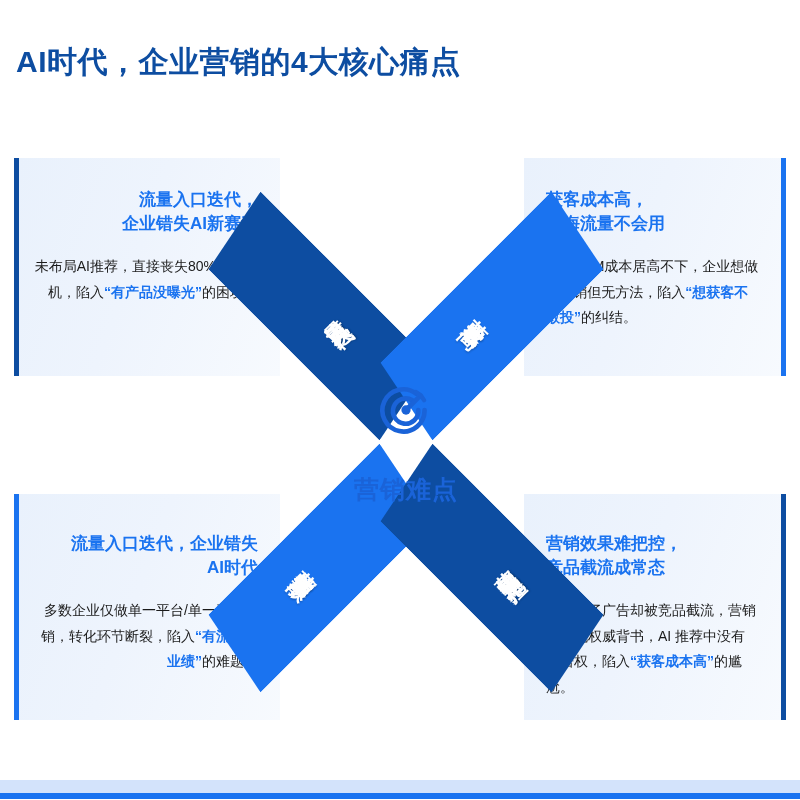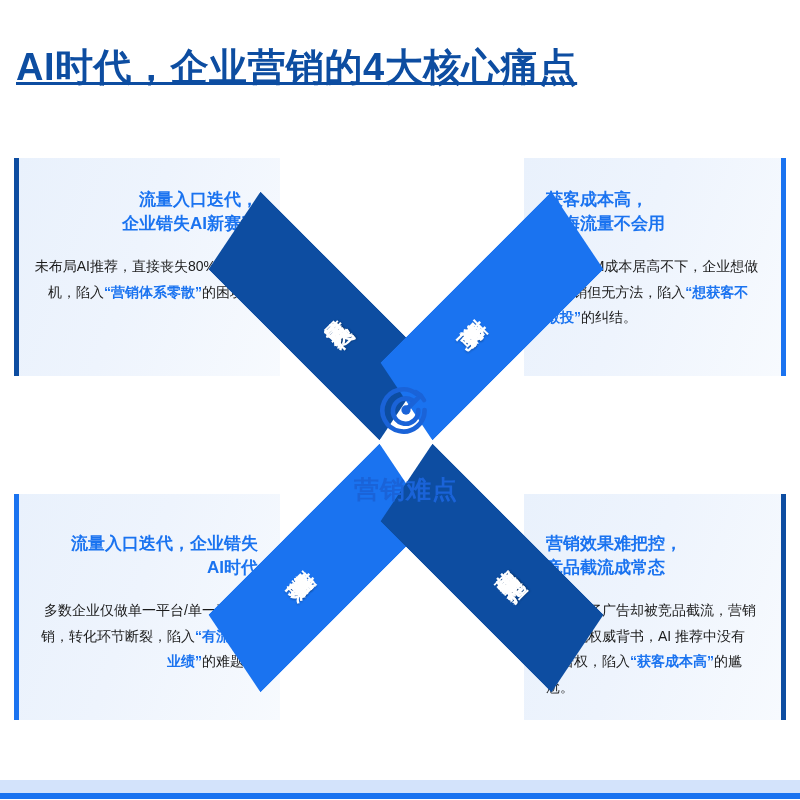--- a/index.html
+++ b/index.html
@@ -13,26 +13,25 @@
     font-family: "Liberation Sans", "DejaVu Sans", sans-serif;
     overflow: hidden;
     position: relative;
   }
 
   
   .page-title {
     position: absolute;
     left: 16px;
     top: 42px;
-    font-size: 38px;
+    font-size: 30px;
     font-weight: bold;
     color: #0d4da1;
     letter-spacing: 0.5px;
     white-space: nowrap;
-    text-decoration: underline;
   }
 
   
   .card {
     position: absolute;
     box-sizing: border-box;
     background: linear-gradient(110deg, #e9f1fc 0%, #eef4fd 45%, #f7fafe 100%);
     padding: 16px 22px 14px 22px;
   }
   .card.left  { text-align: right; }
@@ -197,21 +196,21 @@
   <line x1="566" y1="238" x2="506" y2="322" stroke="#6f9fe0" stroke-width="1.3" stroke-dasharray="7 6"></line>
   <line x1="236" y1="676" x2="300" y2="586" stroke="#6f9fe0" stroke-width="1.3" stroke-dasharray="7 6"></line>
   <line x1="566" y1="676" x2="502" y2="584" stroke="#6f9fe0" stroke-width="1.3" stroke-dasharray="7 6"></line>
 </svg>
 
 <div class="card left tl">
   <div class="card-title">
     <span>流量入口迭代，</span><br>
     <span>企业错失AI新赛道</span>
   </div>
-  <p class="card-body"><span>未布局AI推荐，直接丧失80%精准商机，陷入</span><span class="hl">“营销体系零散”</span><span>的困境。</span></p>
+  <p class="card-body"><span>未布局AI推荐，直接丧失80%精准商机，陷入</span><span class="hl">“有产品没曝光”</span><span>的困境。</span></p>
 </div>
 
 <div class="card right tr">
   <div class="card-title">
     <span>获客成本高，</span><br>
     <span>蓝海流量不会用</span>
   </div>
   <p class="card-body"><span>传统SEM成本居高不下，企业想做AI营销但无方法，陷入</span><span class="hl">“想获客不敢投”</span><span>的纠结。</span></p>
 </div>
 

